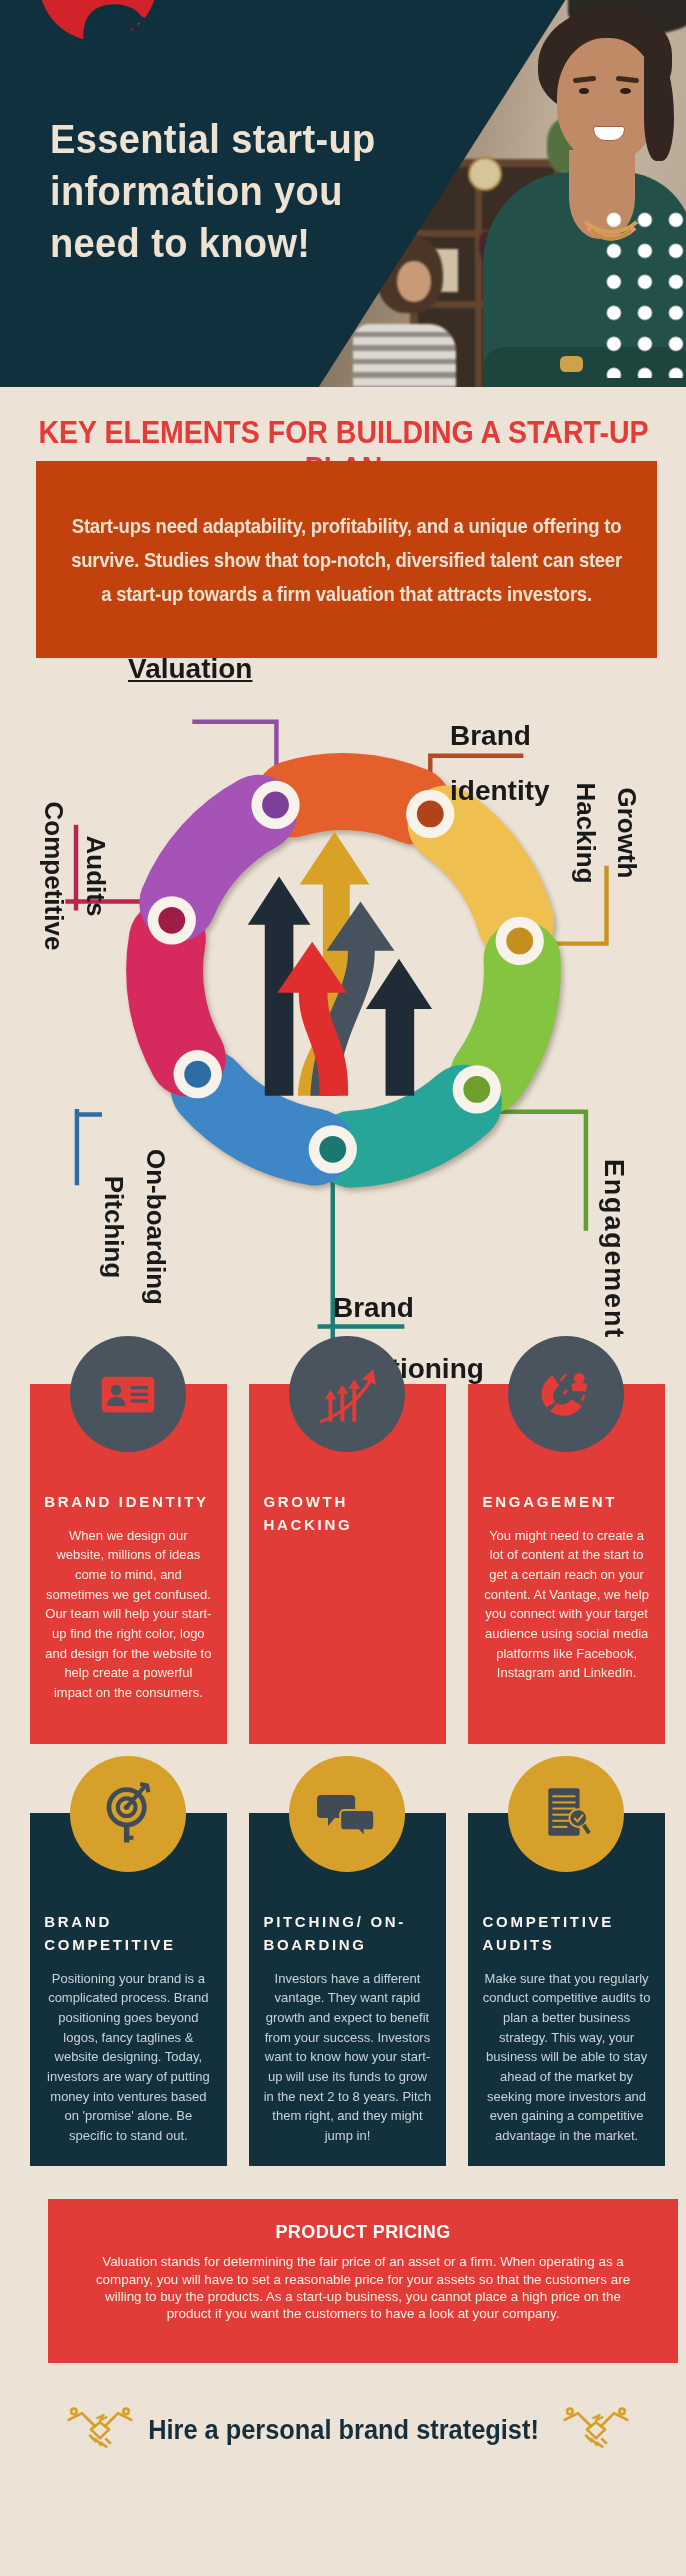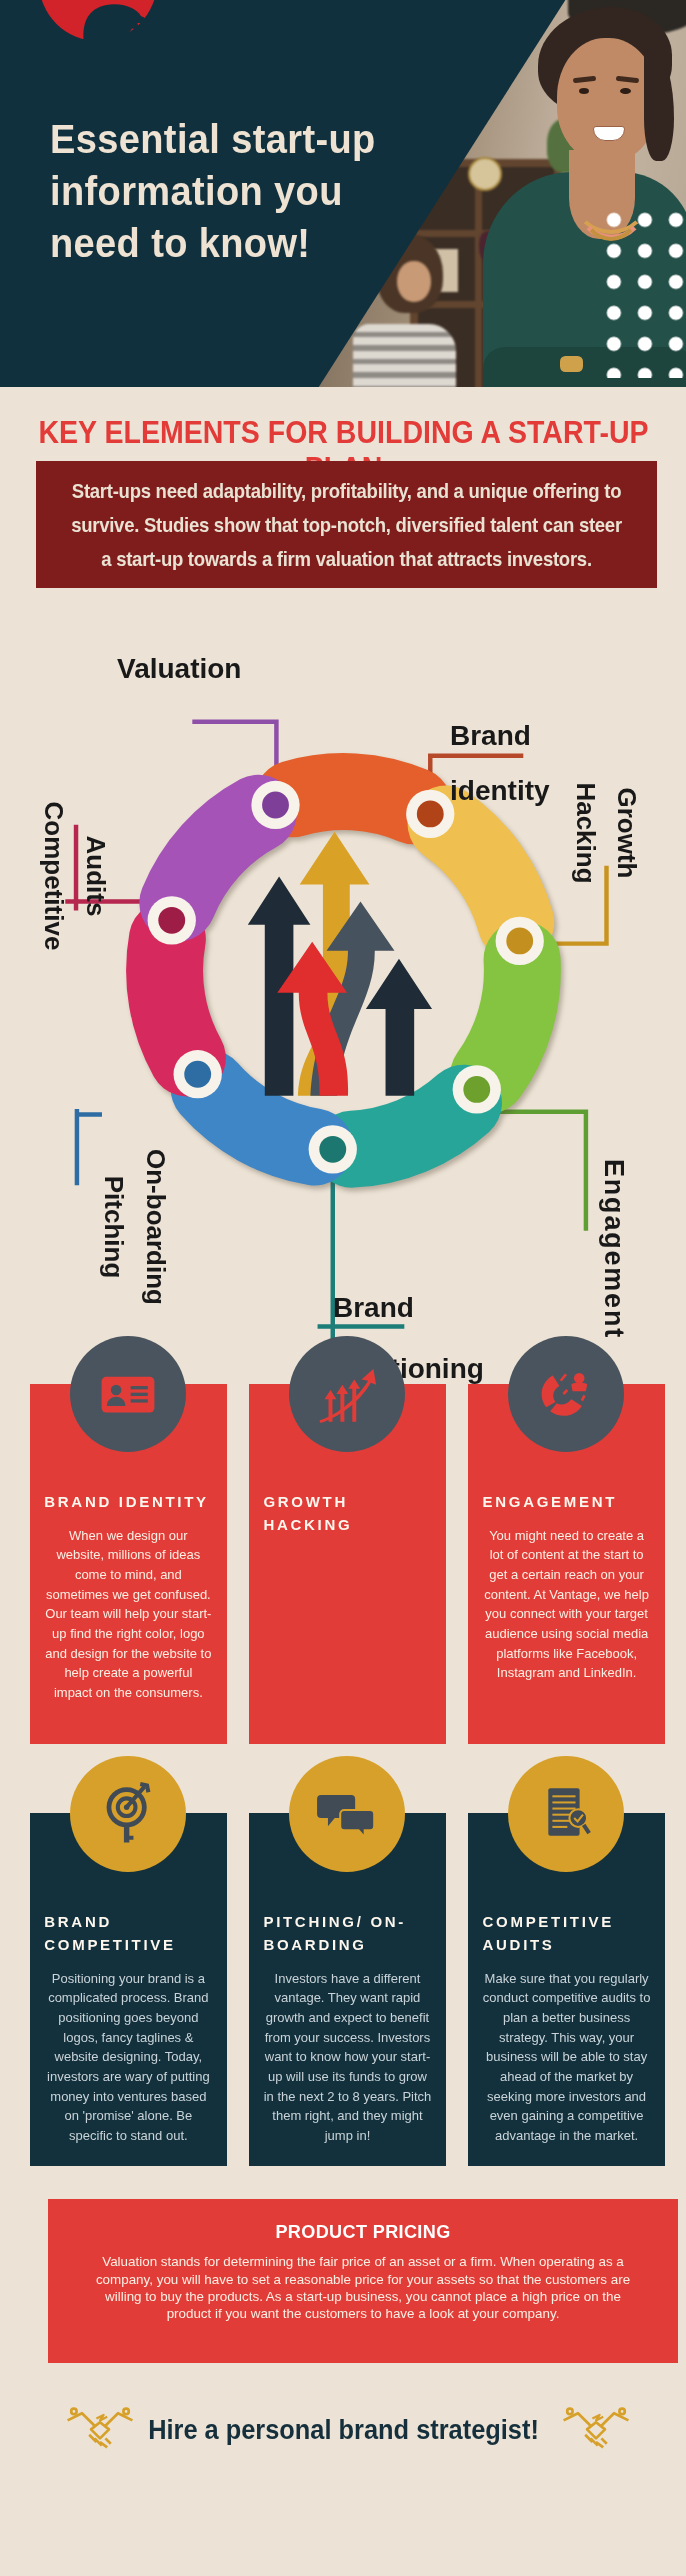--- a/index.html
+++ b/index.html
@@ -41,29 +41,29 @@
         background-image:radial-gradient(circle,#ffffff 6.7px,transparent 7.4px);
         background-size:31px 31px;background-position:5.4px 5.4px;}
   .navy-tri{position:absolute;left:0;top:0;width:687px;height:387px;
         background:#11303e;clip-path:polygon(0 0,82.3% 0,46.4% 100%,0 100%);}
   .logo{position:absolute;left:39px;top:-77px;width:118px;height:118px;border-radius:50%;background:#d2232a;}
   .header-title{position:absolute;left:50px;top:113px;width:376px;color:#eee3d3;font-size:40px;line-height:52px;
         font-weight:700;transform:scaleX(.95);transform-origin:0 50%;letter-spacing:0.4px;}
   
   .sec-heading{position:absolute;left:0;top:415px;width:687px;text-align:center;color:#e23b38;
         font-size:31px;font-weight:700;transform:scaleX(.92);letter-spacing:0;}
-  .intro-box{position:absolute;left:36px;top:461px;width:621px;height:127px;background:#7f1d1d;
+  .intro-box{position:absolute;left:36px;top:461px;width:621px;height:197px;background:#c2410c;
         display:flex;align-items:center;justify-content:center;}
   .intro-text{color:#e9e2d2;font-size:20.6px;line-height:34px;font-weight:700;text-align:center;
         transform:scaleX(.9);letter-spacing:-0.3px;width:662px;}
   
   .diagram{position:absolute;left:0;top:626px;width:687px;height:756px;}
   .diagram svg{position:absolute;left:0;top:0;}
   .dlabel{position:absolute;color:#191919;font-weight:700;}
-  .lab-valuation{left:117px;top:27px;font-size:28px;}
+  .lab-valuation{left:128px;top:27px;font-size:28px;text-decoration:underline;}
   .lab-brand-identity{left:450px;top:82px;font-size:28px;line-height:55px;}
   .lab-brand-positioning{left:333px;top:651px;font-size:28px;line-height:61px;}
   .vrot{position:absolute;transform:rotate(90deg);text-align:center;}
   .lab-growth{left:543px;top:166px;width:125px;height:82px;font-size:26px;line-height:41px;}
   .lab-engagement{left:502px;top:605px;width:224px;height:36px;font-size:27px;line-height:36px;letter-spacing:1.8px;}
   .lab-pitching{left:54px;top:559px;width:161px;height:84px;font-size:26px;line-height:42px;}
   .lab-competitive{left:-9.8px;top:208px;width:170px;height:84px;font-size:26px;line-height:42px;}
   
   .card-row{position:absolute;left:30px;width:635px;display:flex;gap:22.4px;}
   .row-red{top:1384px;}

